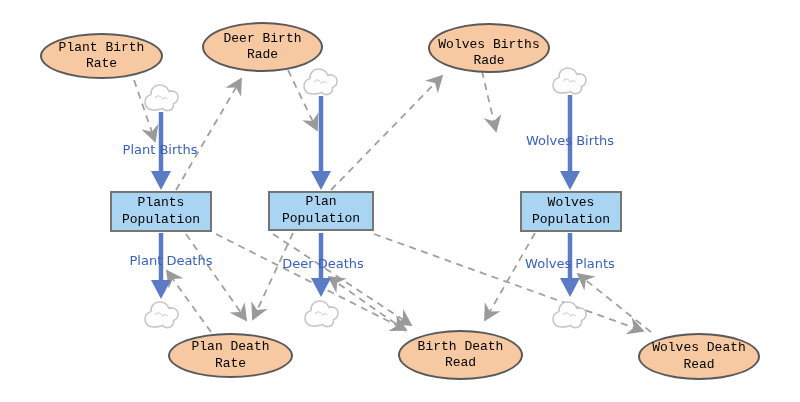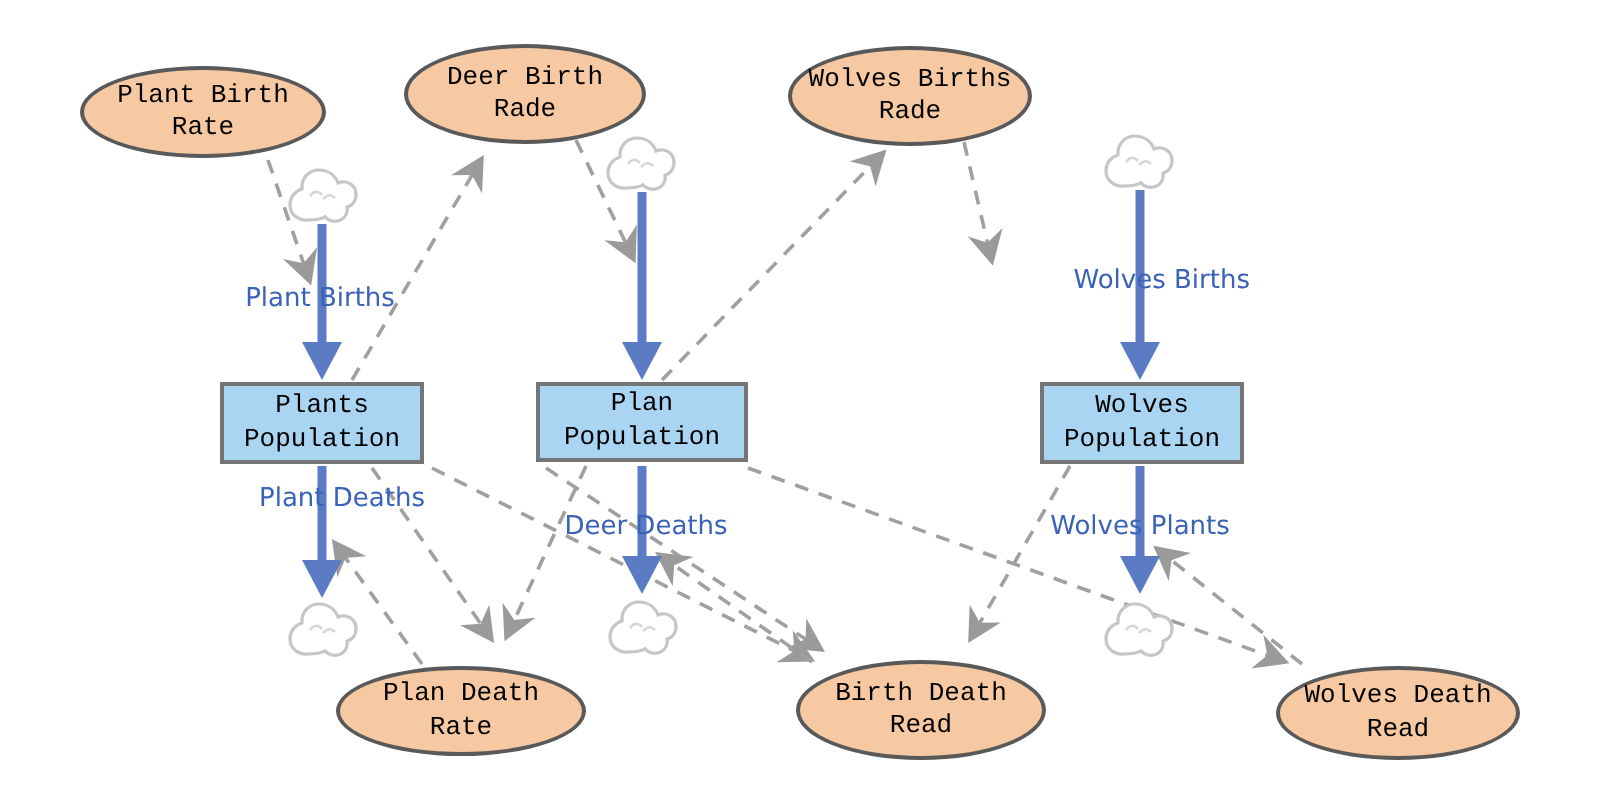--- a/index.html
+++ b/index.html
@@ -87,21 +87,21 @@
       <polygon points="560,278 580,278 570,297"></polygon>
     </g>
   </svg>
 
   <div class="node ellipse" style="left:40px;top:33px;width:123px;height:46px;">
     <span>Plant Birth Rate</span>
   </div>
   <div class="node ellipse" style="left:202px;top:22px;width:121px;height:50px;">
     <span>Deer Birth Rade</span>
   </div>
-  <div class="node ellipse" style="left:394px;top:23px;width:122px;height:50px;">
+  <div class="node ellipse" style="left:428px;top:23px;width:122px;height:50px;align-items:flex-end;">
     <span>Wolves Births Rade</span>
   </div>
   <div class="node ellipse" style="left:168px;top:333px;width:125px;height:45px;">
     <span>Plan Death Rate</span>
   </div>
   <div class="node ellipse" style="left:398px;top:330px;width:125px;height:50px;">
     <span>Birth Death Read</span>
   </div>
   <div class="node ellipse" style="left:638px;top:333px;width:122px;height:47px;">
     <span>Wolves Death Read</span>
@@ -111,18 +111,18 @@
     <span>Plants Population</span>
   </div>
   <div class="node stock" style="left:268px;top:191px;width:106px;height:40px;">
     <span>Plan Population</span>
   </div>
   <div class="node stock" style="left:520px;top:191px;width:102px;height:41px;">
     <span>Wolves Population</span>
   </div>
 
   <div class="flowlabel" style="left:105px;top:142px;">Plant Births</div>
-  <div class="flowlabel" style="left:515px;top:133px;text-align:right;">Wolves Births</div>
-  <div class="flowlabel" style="left:116px;top:242px;">Plant Deaths</div>
+  <div class="flowlabel" style="left:515px;top:133px;">Wolves Births</div>
+  <div class="flowlabel" style="left:116px;top:253px;">Plant Deaths</div>
   <div class="flowlabel" style="left:268px;top:256px;">Deer Deaths</div>
   <div class="flowlabel" style="left:515px;top:256px;">Wolves Plants</div>
 
 </div>
 
 </body></html>

